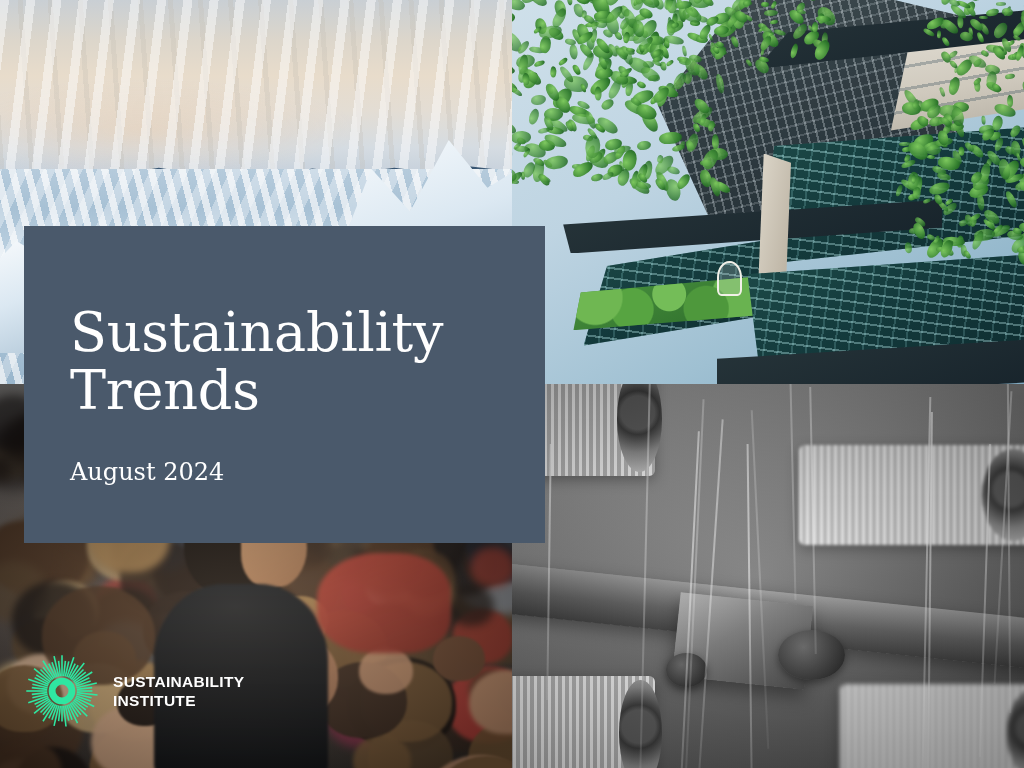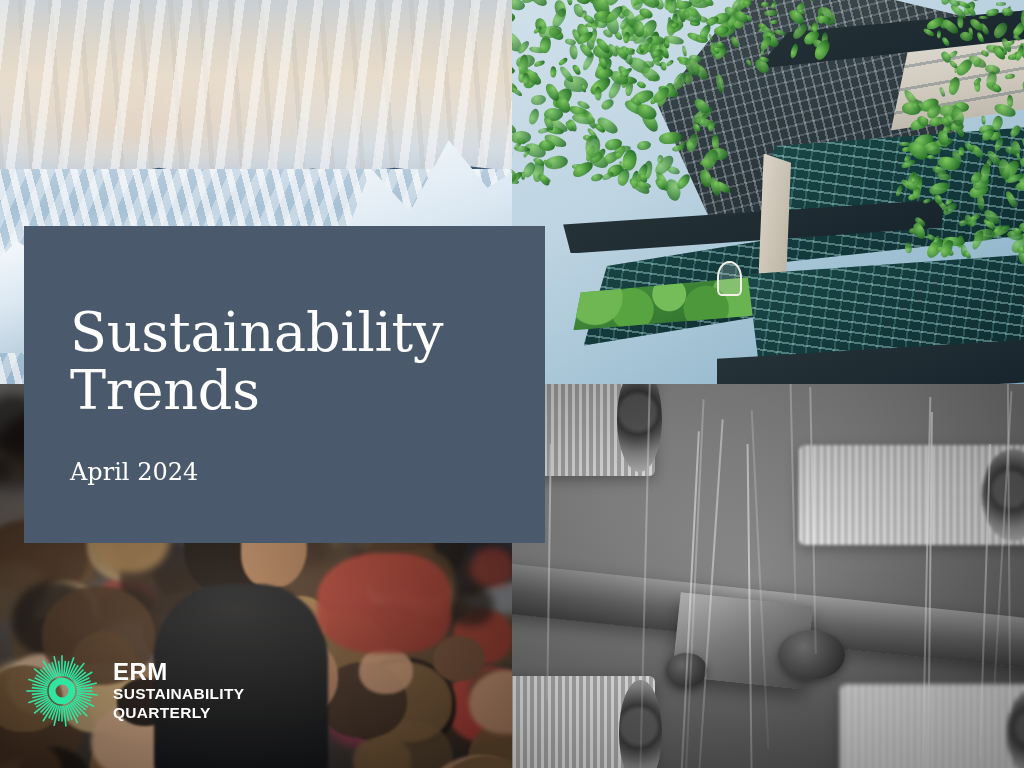--- a/index.html
+++ b/index.html
@@ -1068,21 +1068,21 @@
           <div class="thread" style="left: 46.2152%; top: 15.7%; height: 103.336%; transform: rotate(-0.7deg); opacity: 0.77;"></div>
           <div style="position: absolute; inset: 0px; background: radial-gradient(80% 70% at 48% 50%, rgba(255, 255, 255, 0.1), rgba(0, 0, 0, 0.34) 92%);"></div>
         </div>
     </div>
   </div>
 
   <div class="panel">
     <div class="panel-inner">
       <h1 class="title">Sustainability
 Trends</h1>
-      <div class="date">April 2024</div>
+      <div class="date">August 2024</div>
     </div>
   </div>
 
   <div class="logo">
     <div class="logo-mark">
       <svg viewBox="0 0 100 100" width="76" height="76" aria-hidden="true">
         <g id="sunburst-rays" stroke="#2FE6A1" stroke-linecap="butt">
             <line x1="50.00" y1="30.50" x2="50.00" y2="3.00" stroke="#2FE6A1" stroke-width="2.1"></line>
             <line x1="52.18" y1="30.62" x2="54.48" y2="10.25" stroke="#2FE6A1" stroke-width="2.1"></line>
             <line x1="54.34" y1="30.99" x2="58.90" y2="11.00" stroke="#2FE6A1" stroke-width="2.1"></line>
@@ -1137,19 +1137,18 @@
             <line x1="39.63" y1="33.49" x2="24.99" y2="10.20" stroke="#2FE6A1" stroke-width="2.1"></line>
             <line x1="41.54" y1="32.43" x2="32.64" y2="13.96" stroke="#2FE6A1" stroke-width="2.1"></line>
             <line x1="43.56" y1="31.59" x2="36.79" y2="12.24" stroke="#2FE6A1" stroke-width="2.1"></line>
             <line x1="45.66" y1="30.99" x2="39.54" y2="4.18" stroke="#2FE6A1" stroke-width="2.1"></line>
             <line x1="47.82" y1="30.62" x2="45.52" y2="10.25" stroke="#2FE6A1" stroke-width="2.1"></line>
           </g>
         <circle cx="50" cy="50" r="13" fill="none" stroke="#2FE6A1" stroke-width="9"></circle>
       </svg>
     </div>
     <div class="logo-words">
-      <span class="logo-erm">ERM</span>
       <span class="logo-sus">SUSTAINABILITY</span>
-      <span class="logo-ins">QUARTERLY</span>
+      <span class="logo-ins">INSTITUTE</span>
     </div>
   </div>
 
 </div>
 
 </body></html>

